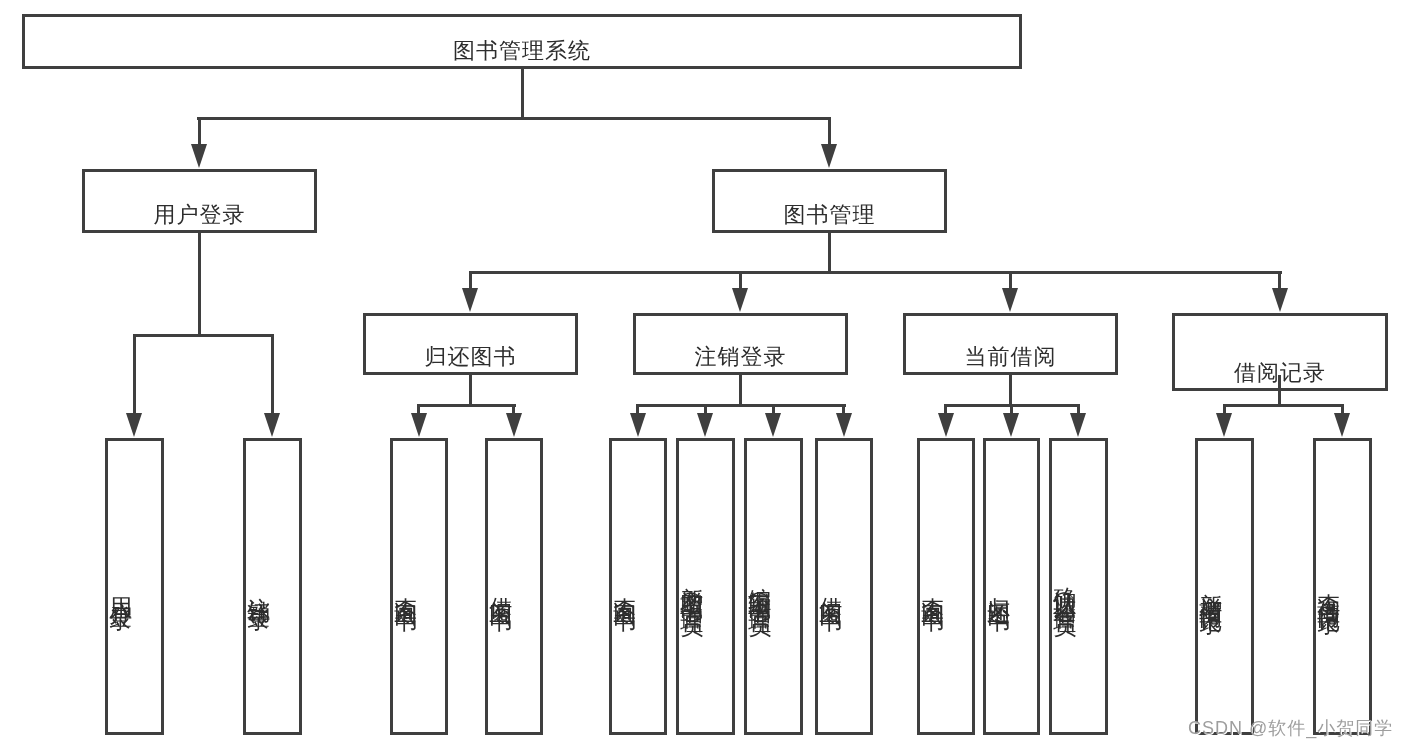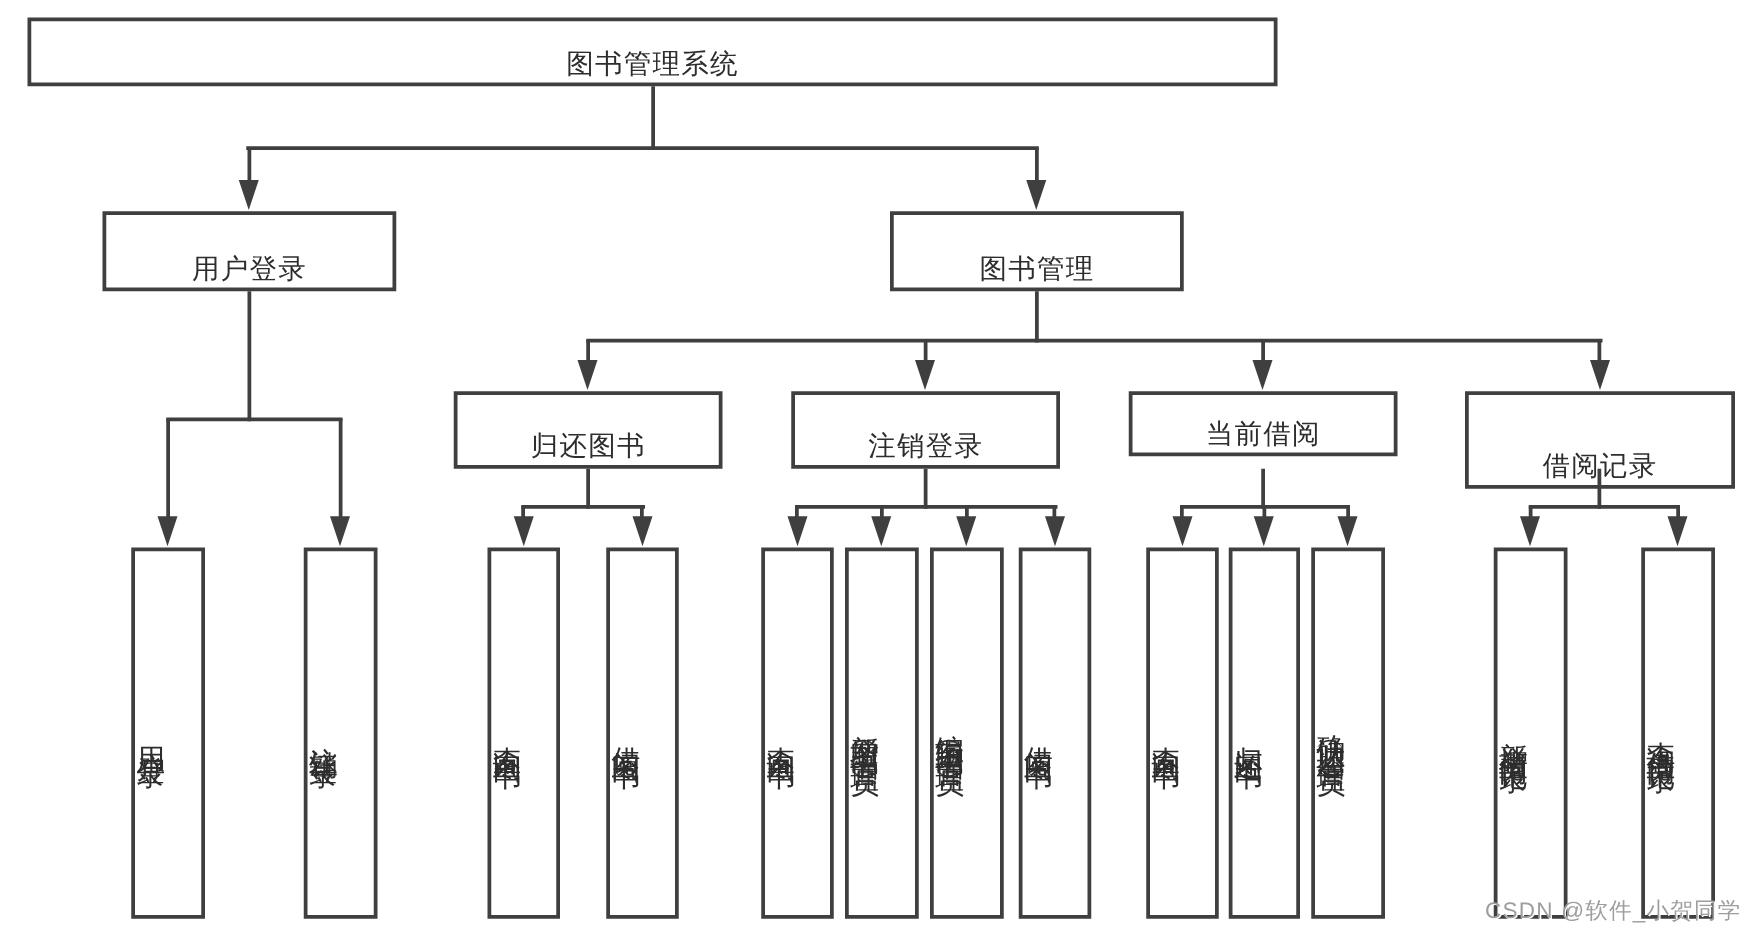--- a/index.html
+++ b/index.html
@@ -92,21 +92,21 @@
   <div class="arrow" style="left:1002px;top:288px;"></div>
   <div class="vline" style="left:1278px;top:272px;height:23px;"></div>
   <div class="arrow" style="left:1272px;top:288px;"></div>
 
   <div class="box" style="left:363px;top:313px;width:215px;height:62px;">
     <span>归还图书</span>
   </div>
   <div class="box" style="left:633px;top:313px;width:215px;height:62px;">
     <span>注销登录</span>
   </div>
-  <div class="box" style="left:903px;top:313px;width:215px;height:52px;">
+  <div class="box" style="left:903px;top:313px;width:215px;height:62px;">
     <span>当前借阅</span>
   </div>
   <div class="box" style="left:1172px;top:313px;width:216px;height:78px;">
     <span>借阅记录</span>
   </div>
 
   <div class="vline" style="left:469px;top:375px;height:32px;"></div>
   <div class="hline" style="left:417px;top:404px;width:99px;"></div>
   <div class="vline" style="left:417px;top:405px;height:13px;"></div>
   <div class="arrow" style="left:411px;top:413px;"></div>

